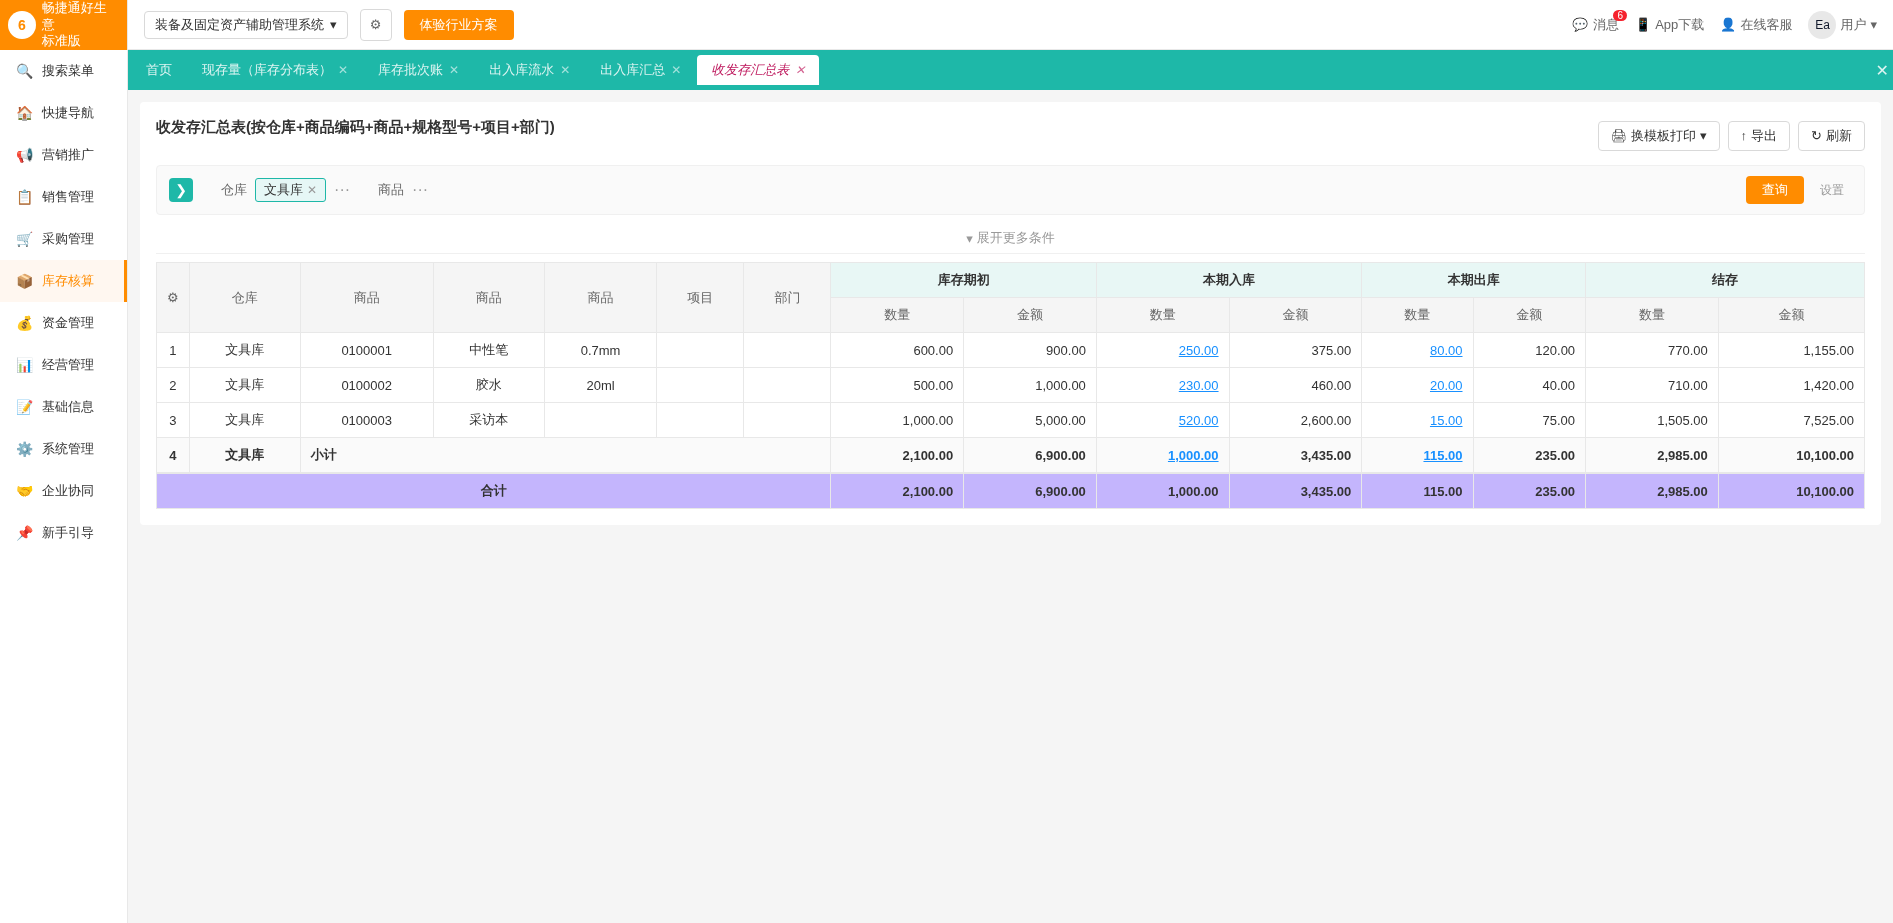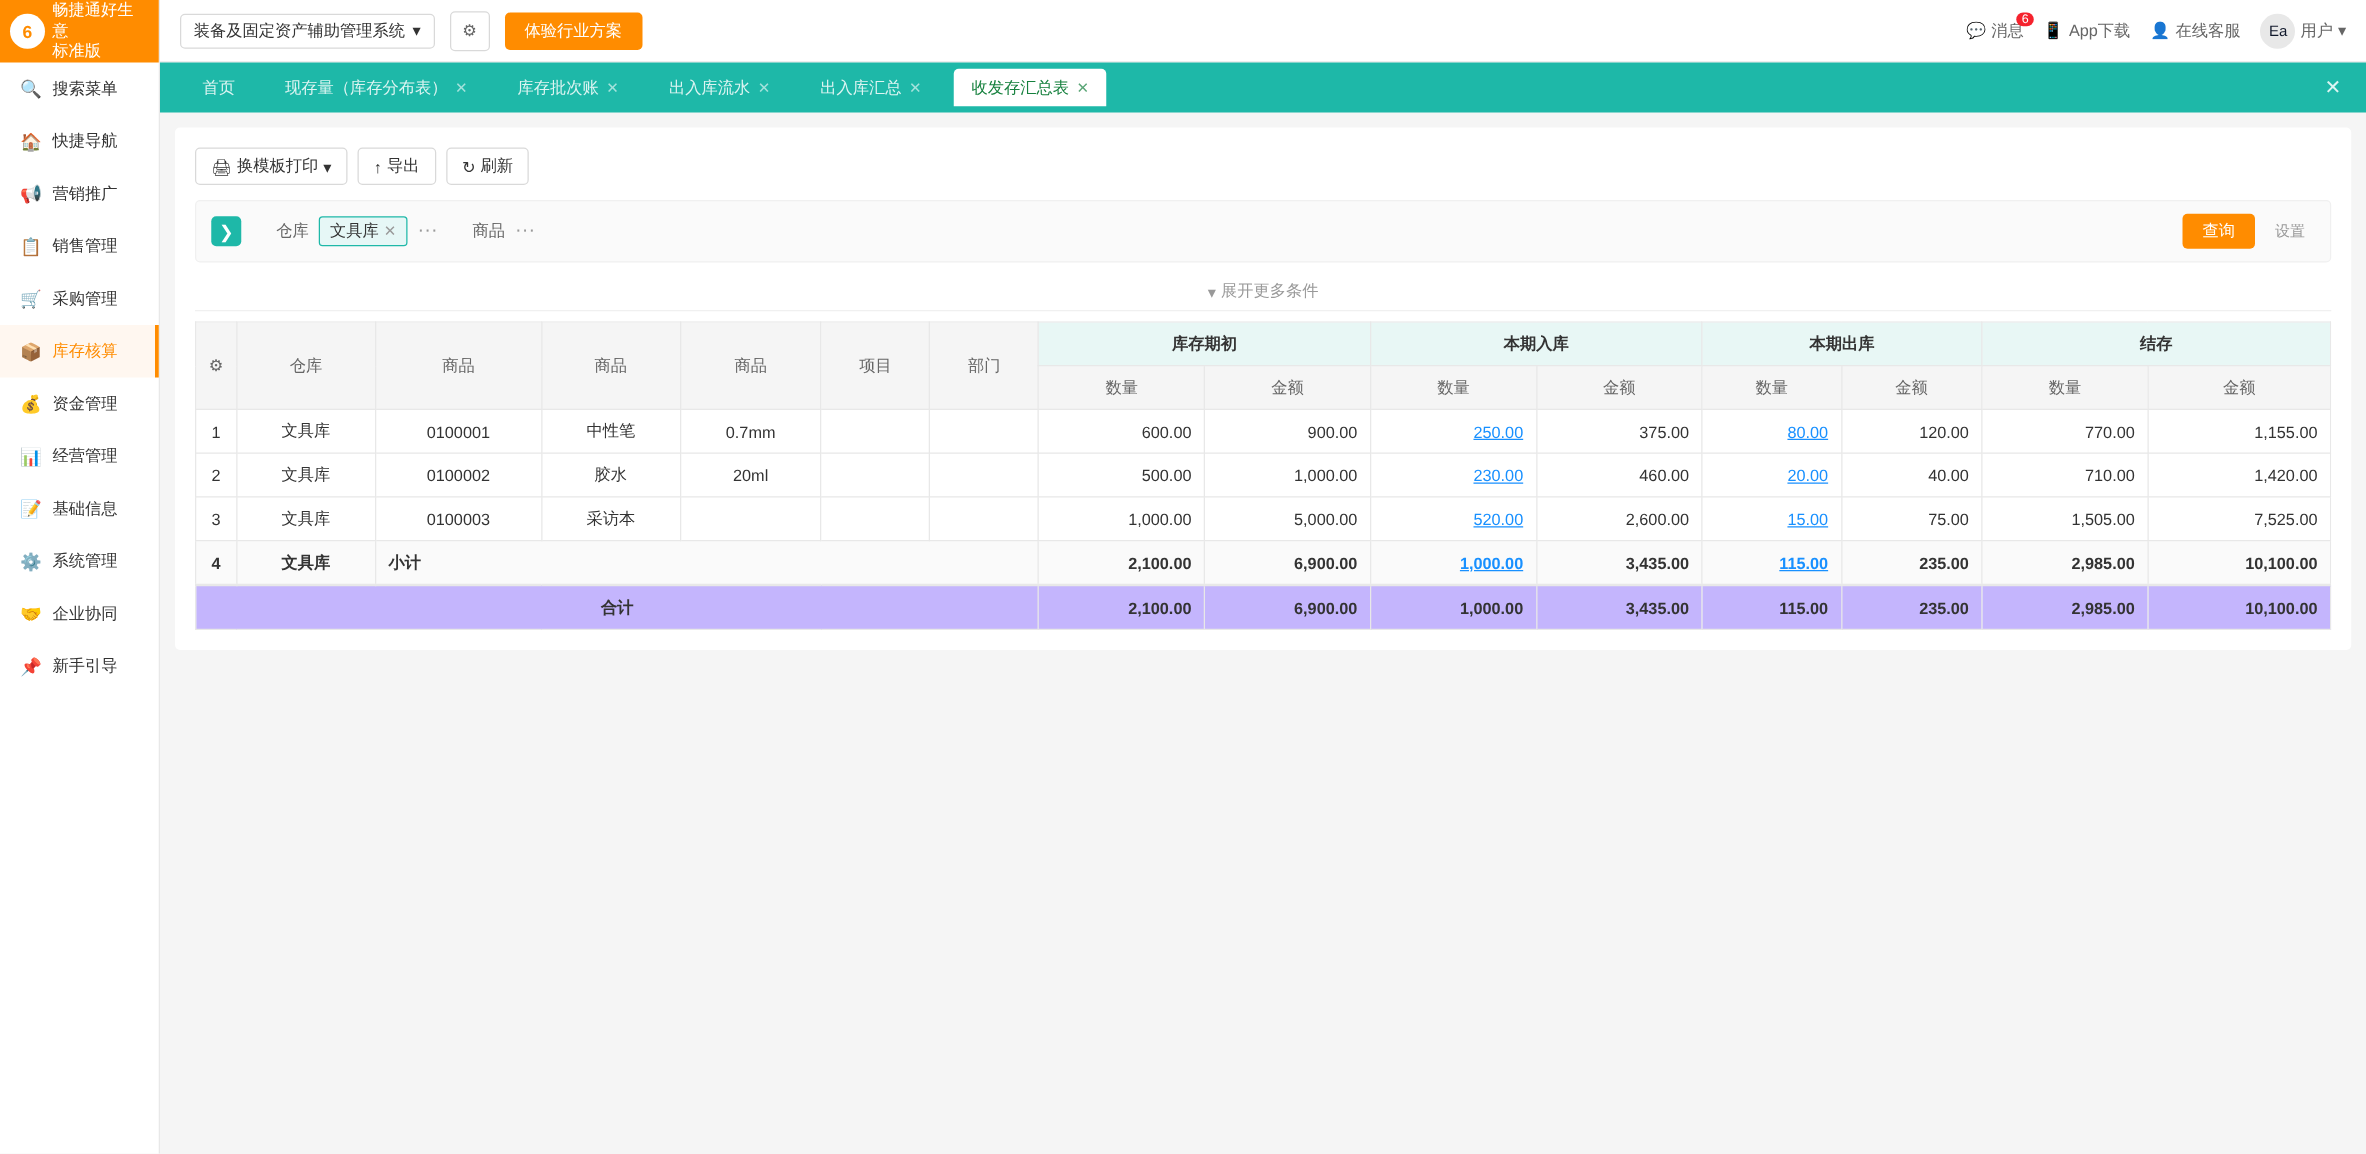--- a/index.html
+++ b/index.html
@@ -22,23 +22,23 @@
     .topbar { height: 50px; background: #fff; border-bottom: 1px solid #e8e8e8; display: flex; align-items: center; padding: 0 16px; gap: 12px; flex-shrink: 0; }
     .topbar-system-select { display: flex; align-items: center; gap: 6px; border: 1px solid #d9d9d9; border-radius: 4px; padding: 4px 10px; cursor: pointer; color: #333; }
     .topbar-settings-btn { width: 32px; height: 32px; border: 1px solid #d9d9d9; border-radius: 4px; display: flex; align-items: center; justify-content: center; cursor: pointer; color: #666; }
     .topbar-trial-btn { background: #ff8c00; color: #fff; border: none; border-radius: 4px; padding: 6px 16px; cursor: pointer; font-size: 13px; }
     .topbar-right { display: flex; align-items: center; gap: 16px; margin-left: auto; }
     .topbar-right-item { display: flex; align-items: center; gap: 4px; cursor: pointer; color: #666; font-size: 12px; position: relative; }
     .badge-num { background: #f5222d; color: #fff; border-radius: 10px; padding: 0 4px; font-size: 10px; position: absolute; top: -6px; right: -8px; }
     .user-avatar { width: 28px; height: 28px; background: #e8e8e8; border-radius: 50%; display: flex; align-items: center; justify-content: center; font-size: 12px; color: #0f172a; }
 
     
-    .tabbar { height: 40px; background: #1eb8a8; display: flex; align-items: center; padding: 0 20px; gap: 12px; flex-shrink: 0; overflow: hidden; }
+    .tabbar { height: 40px; background: #1eb8a8; display: flex; align-items: center; padding: 0 4px; gap: 2px; flex-shrink: 0; overflow: hidden; }
     .tab { display: flex; align-items: center; gap: 6px; padding: 6px 14px; cursor: pointer; color: rgba(255,255,255,0.85); border-radius: 4px 4px 0 0; font-size: 13px; white-space: nowrap; }
-    .tab.active { background: #fff; color: #15803d; }
+    .tab.active { background: #fff; color: #be185d; font-style: italic; }
     .tab-close { font-size: 12px; opacity: 0.7; }
     .tabbar-close-all { margin-left: auto; color: rgba(255,255,255,0.85); cursor: pointer; font-size: 16px; }
     .page-panel { background: #fff; margin: 12px; border-radius: 4px; padding: 16px; }
 
     
     .page-title { font-size: 15px; font-weight: bold; color: #333; margin-bottom: 16px; }
 
     
     .filter-bar { display: flex; align-items: center; gap: 12px; margin-bottom: 8px; padding: 10px 12px; background: #fafafa; border: 1px solid #f0f0f0; border-radius: 4px; }
     .filter-arrow { width: 24px; height: 24px; background: #1eb8a8; color: #fff; border-radius: 4px; display: flex; align-items: center; justify-content: center; cursor: pointer; font-size: 14px; }
@@ -200,20 +200,21 @@
       <span>收发存汇总表</span>
       <span class="tab-close">✕</span>
     </div>
     <div class="tabbar-close-all">✕</div>
   </div>
 
   <div class="content-inner">
     <div class="page-panel">
 
       <div style="display:flex; align-items:center; justify-content:space-between; margin-bottom:12px;">
+        <div class="page-title">收发存汇总表(按仓库+商品编码+商品+规格型号+项目+部门)</div>
         <div style="display:flex; gap:8px; align-items:center;">
           <div class="action-btn">
             <span>🖨</span>
             <span>换模板打印</span>
             <span>▾</span>
           </div>
           <div class="action-btn">
             <span>↑</span>
             <span>导出</span>
           </div>

